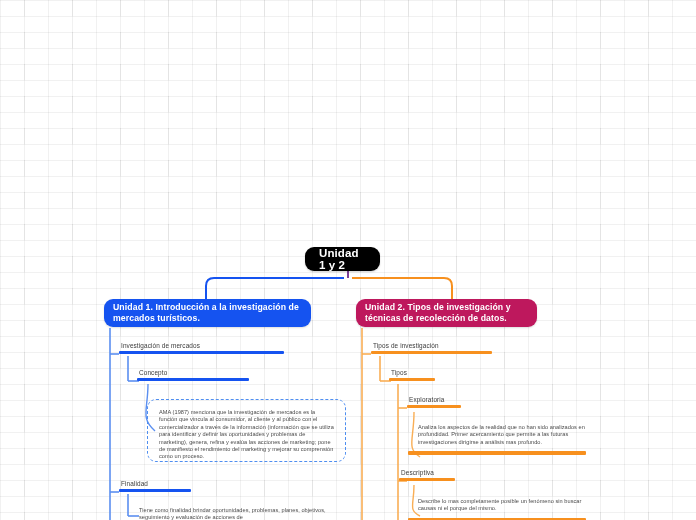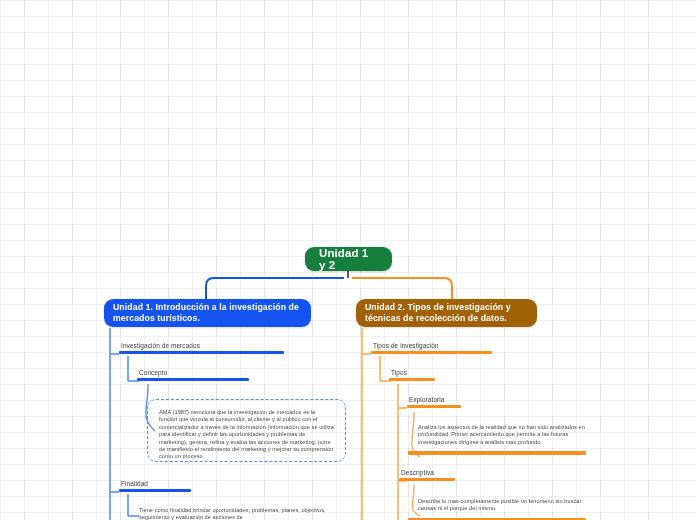--- a/index.html
+++ b/index.html
@@ -168,21 +168,21 @@
 
     <path d="M398,384 L398,520" stroke="#F9AE55" stroke-width="1.6"></path>
     <path d="M398,408 L407,408" stroke="#F9AE55" stroke-width="1.6"></path>
     <path d="M398,481 L407,481" stroke="#F9AE55" stroke-width="1.6"></path>
 
     <path d="M414,412 C414,440 406,448 420,457" stroke="#F9AE55" stroke-width="1.4"></path>
 
     <path d="M414,485 C414,505 408,510 420,516" stroke="#F9AE55" stroke-width="1.4"></path>
   </svg>
 
-  <div class="node node-root" style="left:305px; top:247px; width:87px; height:24px; background:#15803d;">
+  <div class="node node-root" style="left:305px; top:247px; width:75px; height:24px; background:#000000;">
     <span>Unidad 1 y 2</span>
   </div>
 
   <div class="node node-branch" style="left:104px; top:299px; width:207px; height:28px; background:#1553F0;">
     <span>Unidad 1. Introducción a la investigación de mercados turísticos.</span>
   </div>
 
   <div class="topic" style="left:119px; top:342px; width:165px;">
     <span class="topic-label">Investigación de mercados</span>
     <span class="topic-bar" style="background:#1553F0; width:165px;"></span>
@@ -199,21 +199,21 @@
 
   <div class="topic" style="left:119px; top:480px; width:72px;">
     <span class="topic-label">Finalidad</span>
     <span class="topic-bar" style="background:#1553F0; width:72px;"></span>
   </div>
 
   <div class="detail" style="left:139px; top:507px; width:205px;">
     <span>Tiene como finalidad brindar oportunidades, problemas, planes, objetivos, seguimiento y evaluación de acciones de</span>
   </div>
 
-  <div class="node node-branch" style="left:356px; top:299px; width:181px; height:28px; background:#a16207;">
+  <div class="node node-branch" style="left:356px; top:299px; width:181px; height:28px; background:#be185d;">
     <span>Unidad 2. Tipos de investigación y técnicas de recolección de datos.</span>
   </div>
 
   <div class="topic" style="left:371px; top:342px; width:121px;">
     <span class="topic-label">Tipos de investigación</span>
     <span class="topic-bar" style="background:#F7901E; width:121px;"></span>
   </div>
 
   <div class="topic" style="left:389px; top:369px; width:46px;">
     <span class="topic-label">Tipos</span>

